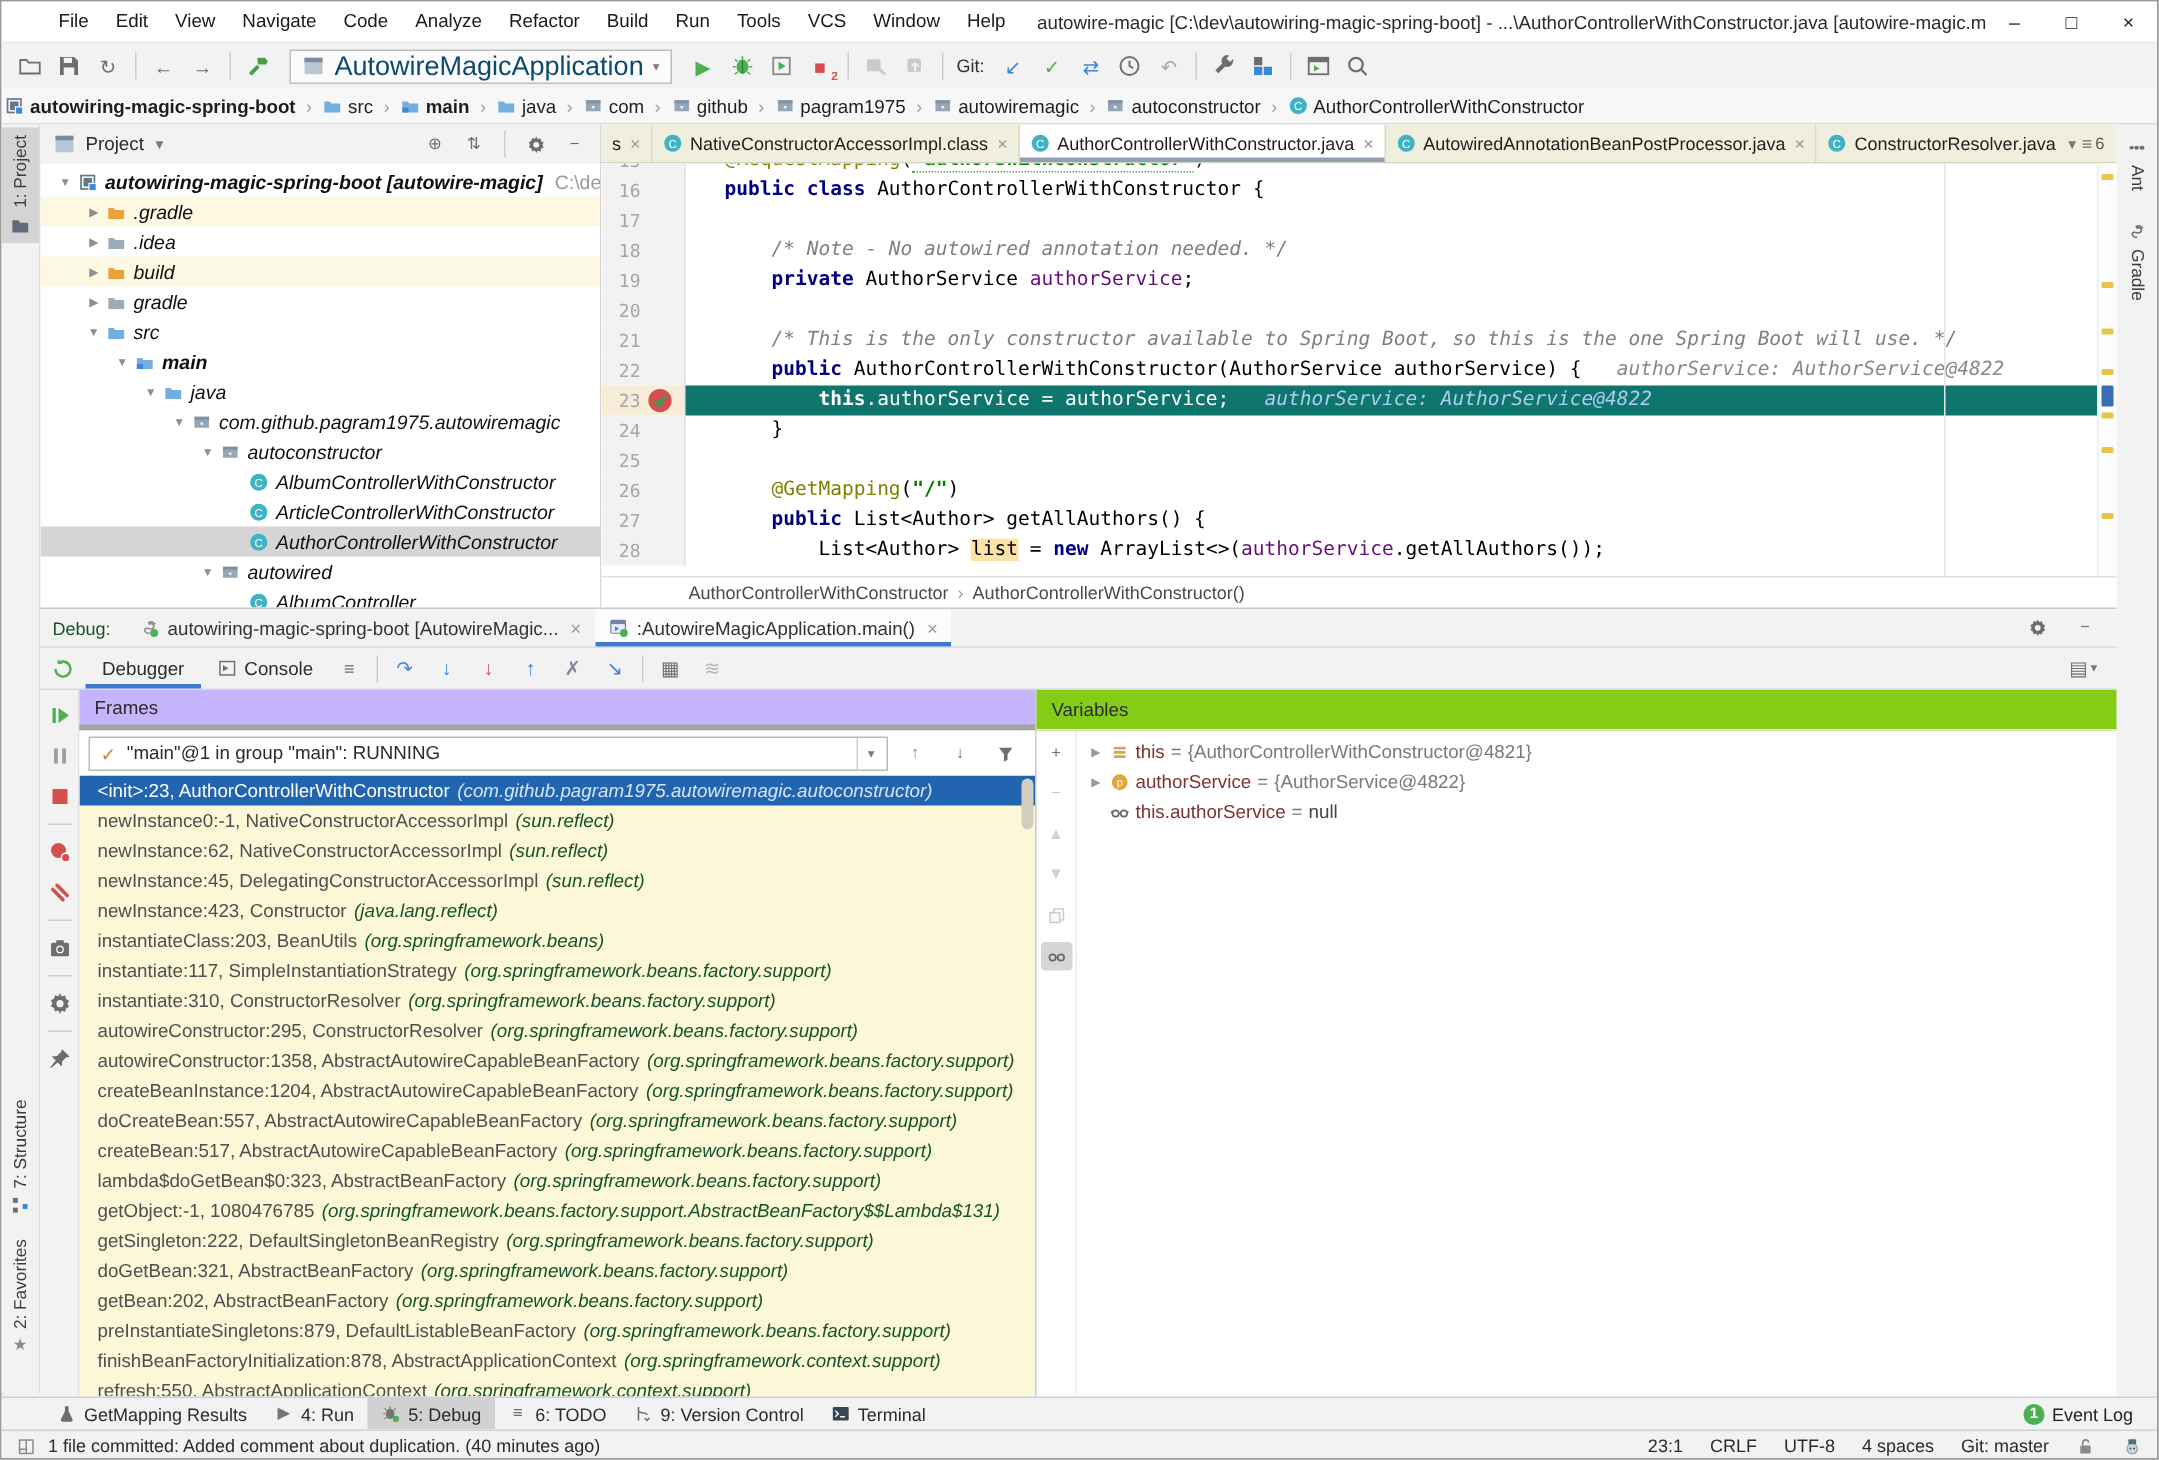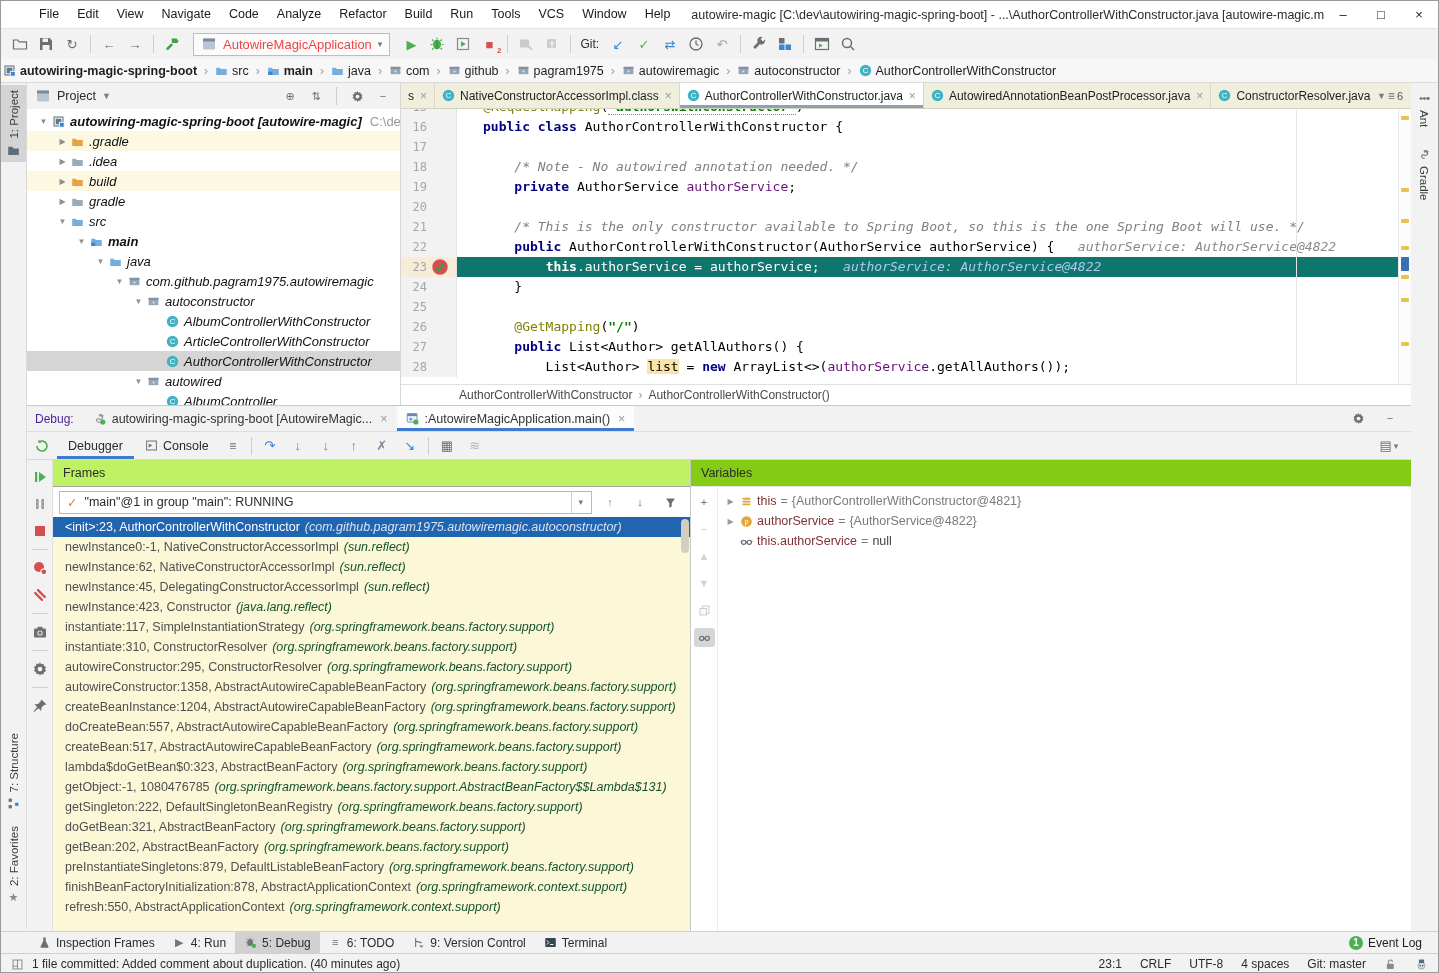--- a/index.html
+++ b/index.html
@@ -19,21 +19,21 @@
              font-size:13px; color:#222; }
 
   
   .toolbar { position:absolute; top:28px; height:30px; left:0; right:0; display:flex; align-items:center;
              padding-left:6px; background:#f2f2f2; }
   .tbtn { width:26px; height:24px; display:flex; align-items:center; justify-content:center;
           border-radius:3px; position:relative; flex:none; }
   .tsep { width:1px; height:18px; background:#cdcdcd; margin:0 5px; flex:none; }
   .runcombo { display:flex; align-items:center; height:23px; border:1px solid #bdbdbd; background:#fbfbfb;
               padding:0 7px; margin:0 8px; min-width:195px; gap:6px; flex:none; }
-  .runcombo .cv { flex:1; font-size:13px; color:#ef4444; }
+  .runcombo .cv { flex:1; font-size:18px; color:#0c4a6e; }
   .chev { color:#7a7a7a; font-size:9px; }
   .git-label { margin:0 6px 0 4px; color:#2b2b2b; }
   .badge2 { position:absolute; right:1px; bottom:1px; font-size:8px; color:#d64f4f; font-weight:bold; }
 
   
   .crumbbar { position:absolute; top:58px; left:0; right:0; height:24px; display:flex; align-items:center;
               background:#f7f7f7; padding-left:2px; border-bottom:1px solid #dadada; overflow:hidden; }
   .crumb { display:flex; align-items:center; gap:4px; font-size:12.5px; white-space:nowrap; }
   .crumb.b { font-weight:bold; }
   .crumb-sep { color:#9a9a9a; margin:0 7px; font-size:12px; }
@@ -108,21 +108,21 @@
 
   .ecrumb { height:21px; flex:none; border-top:1px solid #e0e0e0; display:flex; align-items:center;
             padding-left:58px; font-size:12px; color:#4a4a4a; background:#ffffff; gap:6px; }
   .ecrumb .sep { color:#9a9a9a; }
 
   
   .debugwin { position:absolute; left:26px; top:404px; width:1384px; height:526px; background:#fff;
               border-top:1px solid #c9c9c9; display:flex; flex-direction:column; }
   .dhead { height:26px; flex:none; background:#f2f2f2; display:flex; align-items:stretch;
            padding-left:8px; border-bottom:1px solid #dcdcdc; }
-  .dhead-label { align-self:center; margin-right:10px; color:#4c1d95; }
+  .dhead-label { align-self:center; margin-right:10px; color:#14532d; }
   .dtab { display:flex; align-items:center; gap:6px; padding:0 9px; position:relative; font-size:12.5px; color:#333; }
   .dtab.active { background:#fcfcfc; }
   .dtab.active::after { content:""; position:absolute; left:0; right:0; bottom:0; height:3px; background:#3e7ad1; }
   .dtab .x { color:#9a9a9a; margin-left:2px; }
   .dhead-right { margin-left:auto; display:flex; align-items:center; gap:10px; padding-right:10px; }
 
   .dtools { height:28px; flex:none; display:flex; align-items:stretch; background:#f2f2f2;
             border-bottom:1px solid #d8d8d8; }
   .dtools .tbtn { align-self:center; }
   .vtab2 { display:flex; align-items:center; gap:5px; padding:0 11px; position:relative; font-size:12.5px; color:#2b2b2b; }
@@ -130,21 +130,21 @@
   .dtools-right { margin-left:auto; display:flex; align-items:center; padding-right:10px; }
 
   .dcontent { flex:1; display:flex; min-height:0; }
   .drail { width:26px; flex:none; border-right:1px solid #e0e0e0; background:#f2f2f2;
            display:flex; flex-direction:column; align-items:center; padding-top:8px; gap:9px; }
   .drail .rsep { width:16px; height:1px; background:#cfcfcf; }
   .railbtn { width:20px; height:18px; display:flex; align-items:center; justify-content:center; }
 
   .frames { width:638px; flex:none; display:flex; flex-direction:column; border-right:1px solid #c9c9c9; }
   .fhead { height:27px; flex:none; display:flex; align-items:center; padding-left:10px;
-           border-bottom:1px solid #a3a3a3; font-size:12.5px; color:#2b2b2b; background:#bef264; }
+           border-bottom:4px solid #a3a3a3; font-size:12.5px; color:#2b2b2b; background:#c4b5fd; }
   .fcombo-row { height:30px; flex:none; display:flex; align-items:center; padding:3px 6px; gap:8px; background:#fff; }
   .fcombo { flex:1; height:23px; border:1px solid #b9b9b9; background:#fff; display:flex; align-items:center;
             padding:0 2px 0 7px; gap:7px; font-size:12.5px; }
   .fcombo .cv { flex:1; color:#2b2b2b; }
   .fcombo .dd { border-left:1px solid #d0d0d0; align-self:stretch; display:flex; align-items:center; padding:0 6px; }
   .fc-icons { display:flex; align-items:center; gap:10px; padding-right:4px; }
   .flist { flex:1; overflow:hidden; background:#fbf7d7; font-size:12.5px; position:relative; }
   .frow { height:20px; display:flex; align-items:center; padding-left:12px; color:#4f4f4f; white-space:nowrap; overflow:hidden; }
   .frow .pkg { font-style:italic; color:#14532d; margin-left:5px; }
   .frow.sel { background:#2164af; color:#fff; }
@@ -1012,20 +1012,24 @@
               <span>newInstance:62, NativeConstructorAccessorImpl</span>
               <span class="pkg">(sun.reflect)</span>
             </div>
             <div class="frow">
               <span>newInstance:45, DelegatingConstructorAccessorImpl</span>
               <span class="pkg">(sun.reflect)</span>
             </div>
             <div class="frow">
               <span>newInstance:423, Constructor</span>
               <span class="pkg">(java.lang.reflect)</span>
+            </div>
+            <div class="frow">
+              <span>instantiateClass:203, BeanUtils</span>
+              <span class="pkg">(org.springframework.beans)</span>
             </div>
             <div class="frow">
               <span>instantiate:117, SimpleInstantiationStrategy</span>
               <span class="pkg">(org.springframework.beans.factory.support)</span>
             </div>
             <div class="frow">
               <span>instantiate:310, ConstructorResolver</span>
               <span class="pkg">(org.springframework.beans.factory.support)</span>
             </div>
             <div class="frow">
@@ -1162,21 +1166,21 @@
     </div>
   </div>
 
   <div class="bottombar" id="bottombar">
       <div class="bitem">
         <span class="ic small">
           <svg viewBox="0 0 16 16" fill="#6e6e6e">
             <path d="M6.5 1.8h3V6l3.2 6.6a1.4 1.4 0 0 1-1.3 2H4.6a1.4 1.4 0 0 1-1.3-2L6.5 6z"></path>
           </svg>
         </span>
-        <span>Inspection Frames</span>
+        <span>GetMapping Results</span>
       </div>
       <div class="bitem">
         <span class="ic small" style="color: rgb(117, 117, 117);">▶</span>
         <span>4: Run</span>
       </div>
       <div class="bitem active">
         <span class="ic small">
           <svg viewBox="0 0 16 16">
             <ellipse cx="7.5" cy="8" rx="3.6" ry="4.4" fill="#757575"></ellipse>
             <g stroke="#757575" stroke-width="1" fill="none">

